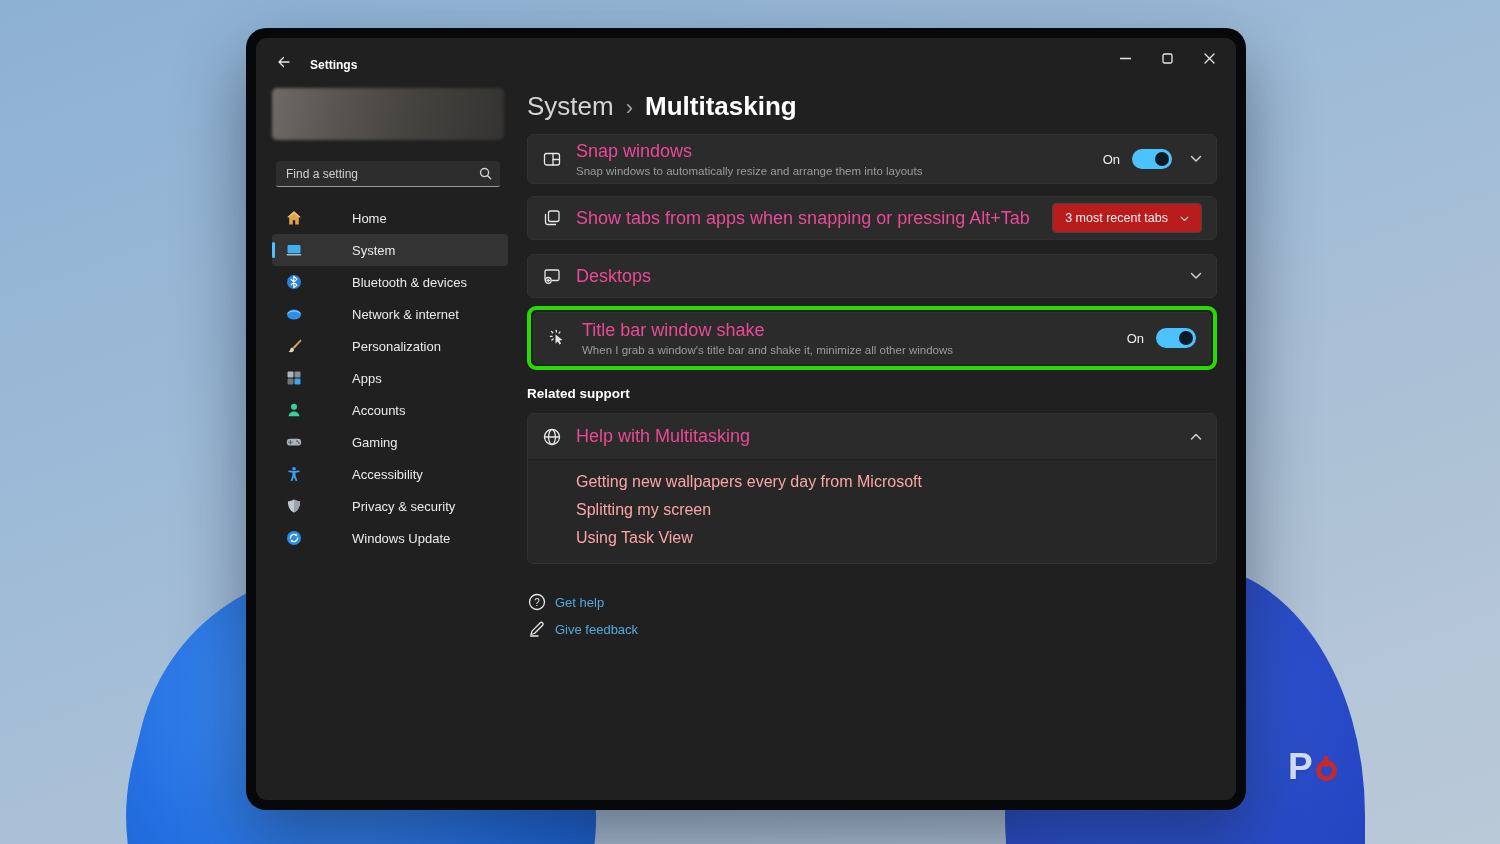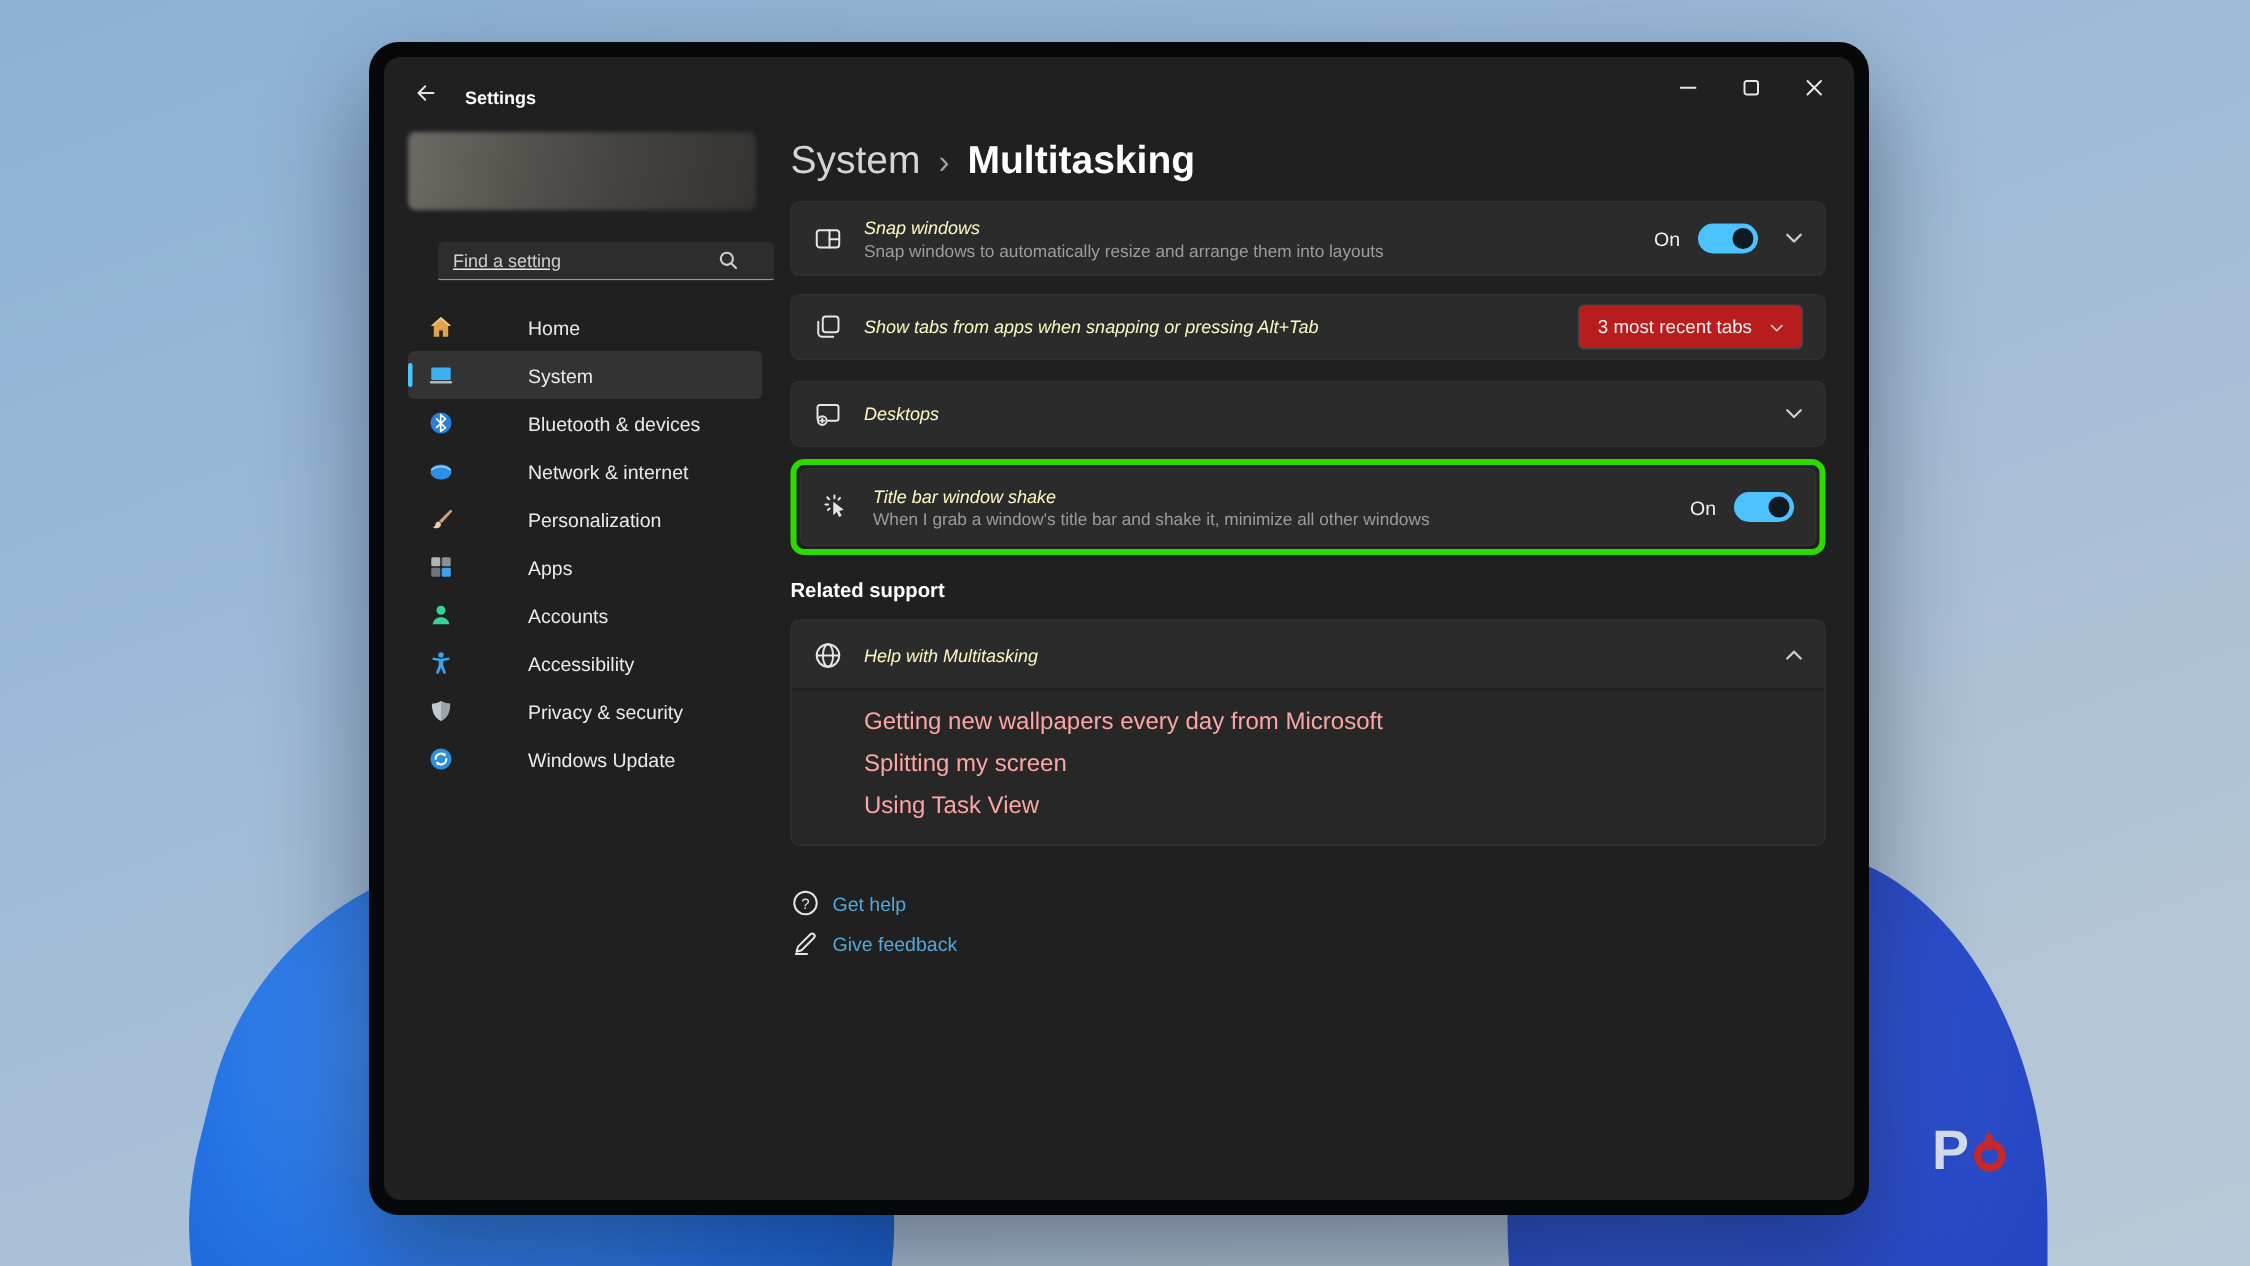--- a/index.html
+++ b/index.html
@@ -31,23 +31,23 @@
   .back-btn { position:absolute; left:20px; top:16px; background:none; border:none; cursor:pointer; }
   .app-title { position:absolute; left:54px; top:20px; font-size:12px; font-weight:bold; color:#fff; }
   .controls { position:absolute; right:6px; top:4px; display:flex; }
   .ctrl { width:42px; height:32px; display:flex; align-items:center; justify-content:center;
     background:none; border:none; cursor:pointer; }
 
   
   .account { position:absolute; left:16px; top:50px; width:232px; height:52px; border-radius:5px;
     background:linear-gradient(100deg,#6e6a66 0%,#595551 28%,#464441 58%,#343331 100%);
     filter:blur(1.5px); }
-  .search { position:absolute; left:36px; top:123px; width:224px; height:26px; background:#2d2d2d;
+  .search { position:absolute; left:20px; top:123px; width:224px; height:26px; background:#2d2d2d;
     border:none; border-bottom:1.5px solid #989898; border-radius:4px 4px 2px 2px; color:#e8e8e8;
-    font-size:12px; padding:0 28px 0 10px; font-family:"Liberation Sans",sans-serif;text-decoration:underline; }
+    font-size:12px; padding:0 28px 0 10px; font-family:"Liberation Sans",sans-serif; }
   .search::placeholder { color:#cfcfcf; }
   .search-glyph { position:absolute; left:222px; top:128px; }
   .nav { position:absolute; left:16px; top:164px; width:236px; }
   .nav-item { position:relative; display:flex; align-items:center; height:32px; padding-left:14px;
     border-radius:4px; cursor:pointer; }
   .nav-item.selected { background:#333333; }
   .nav-item.selected::before { content:""; position:absolute; left:0; top:8px; width:3px; height:16px;
     border-radius:2px; background:#4CC2FF; }
   .nav-ic { width:16px; height:16px; margin-right:14px; flex:none; display:flex; }
   .nav-label { font-size:13px; color:#ebebeb;margin-left:36px; }
@@ -56,21 +56,21 @@
   .main { position:absolute; left:271px; top:0; width:690px; height:100%; }
   .breadcrumb { margin-top:53px; font-size:26px; display:flex; align-items:baseline; gap:12px; }
   .bc-parent { color:#d4d4d4; font-weight:normal; }
   .bc-sep { color:#a0a0a0; font-size:22px; }
   .bc-current { color:#ffffff; font-weight:bold; }
 
   .card { background:#2b2b2b; border:1px solid #313131; border-radius:6px; display:flex;
     align-items:center; padding:0 14px; cursor:pointer; }
   .cicon { width:20px; height:20px; margin-right:14px; flex:none; display:flex; }
   .ctext { flex:1; min-width:0; }
-  .ctitle { font-size:12px; color:#fef9c3;font-style:italic; }
+  .ctitle { font-size:18px; color:#ec4899; }
   .csub { font-size:11.5px; color:#9c9c9c; margin-top:3px; }
   .cright { display:flex; align-items:center; flex:none; }
   .on-label { font-size:13px; color:#f0f0f0; margin-right:12px; }
   .toggle { width:40px; height:20px; border-radius:10px; background:#4CC2FF; position:relative;
     display:inline-block; cursor:pointer; }
   .toggle .knob { position:absolute; right:3px; top:3px; width:14px; height:14px; border-radius:50%;
     background:#0c1a24; }
   .chev { margin-left:18px; display:flex; cursor:pointer; }
 
   .card-snap { margin-top:12px; height:50px; }
@@ -212,20 +212,31 @@
             <svg width="16" height="16" viewBox="0 0 16 16">
                 <circle cx="8" cy="4.8" r="3" fill="#35d29a"></circle>
                 <path d="M2.4 14.2c.6-3.1 2.8-4.7 5.6-4.7s5 1.6 5.6 4.7z" fill="#35d29a"></path>
               </svg>
           </span>
           <span class="nav-label">Accounts</span>
         </div>
         <div class="nav-item">
           <span class="nav-ic">
             <svg width="16" height="16" viewBox="0 0 16 16">
+                <rect x="0.8" y="4.8" width="14.4" height="6.8" rx="3.4" fill="#a9b1b9"></rect>
+                <path d="M4.4 6.4v3.6M2.6 8.2h3.6" stroke="#565d64" stroke-width="1.1" stroke-linecap="round"></path>
+                <circle cx="11.2" cy="7.2" r="0.9" fill="#565d64"></circle>
+                <circle cx="12.9" cy="9" r="0.9" fill="#565d64"></circle>
+              </svg>
+          </span>
+          <span class="nav-label">Gaming</span>
+        </div>
+        <div class="nav-item">
+          <span class="nav-ic">
+            <svg width="16" height="16" viewBox="0 0 16 16">
                 <circle cx="8" cy="2.7" r="1.8" fill="#3ba3f0"></circle>
                 <path d="M2.3 5.9l4.2.8v2.8l-1.9 5.2 1.7.6L8 11l1.7 4.3 1.7-.6-1.9-5.2V6.7l4.2-.8-.3-1.5L8 5.1l-5.4-.7z" fill="#3ba3f0"></path>
               </svg>
           </span>
           <span class="nav-label">Accessibility</span>
         </div>
         <div class="nav-item">
           <span class="nav-ic">
             <svg width="16" height="16" viewBox="0 0 16 16">
                 <path d="M8 1.4c2 1.2 4 1.8 6.1 1.8 0 5.6-2 9.6-6.1 11.4C3.9 12.8 1.9 8.8 1.9 3.2 4 3.2 6 2.6 8 1.4z" fill="#c2c8cf"></path>

